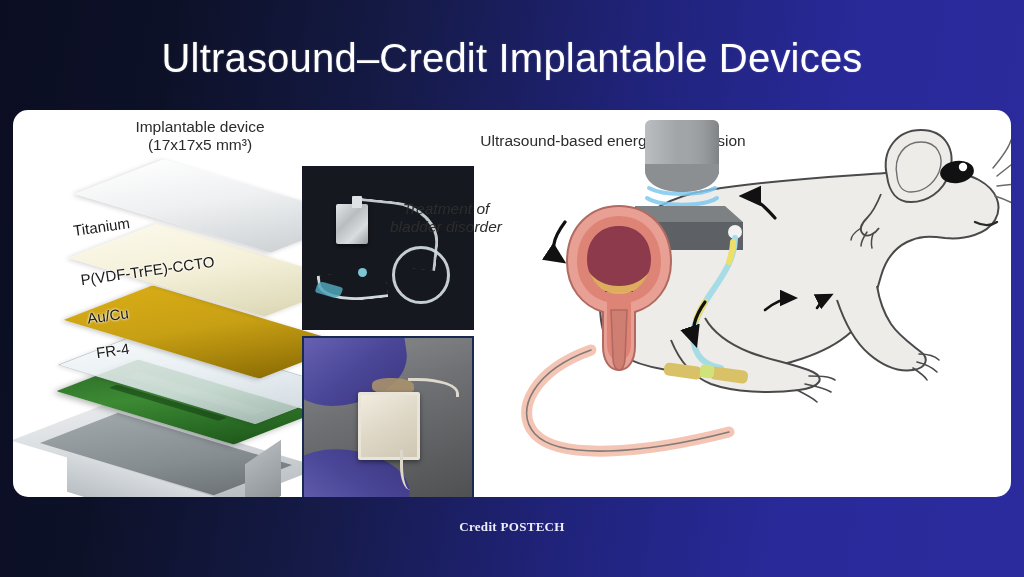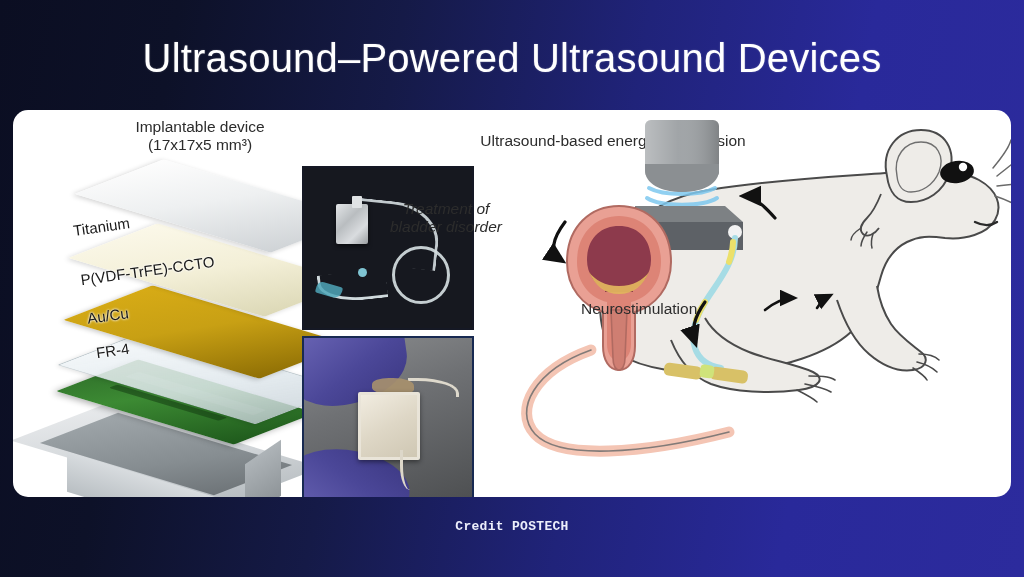--- a/index.html
+++ b/index.html
@@ -46,21 +46,21 @@
   
   .credit {
     position: absolute;
     left: 0;
     top: 519px;
     width: 1024px;
     text-align: center;
     color: #eceefb;
     font-size: 13px;
     font-weight: 700;
-    font-family: Liberation Mono, monospace;
+    font-family: Liberation Serif, serif;
     letter-spacing: 0.3px;
   }
 
   
   .figure-panel {
     position: absolute;
     left: 13px;
     top: 110px;
     width: 998px;
     height: 387px;
@@ -333,21 +333,21 @@
   .mouse-svg { position: absolute; left: 0; top: 0; }
 
   
   .arrow-svg { position: absolute; left: 0; top: 0; pointer-events: none; }
 </style>
 </head>
 <body>
 
 <div class="slide">
 
-  <div class="title">Ultrasound–Powered Ultrasound Devices</div>
+  <div class="title">Ultrasound–Credit Implantable Devices</div>
 
   <div class="figure-panel">
 
     <div class="cap cap-left">
       <span>Implantable device</span><br>
       <span>(17x17x5 mm³)</span>
     </div>
 
     <div class="exploded">
 
@@ -517,18 +517,17 @@
         </defs>
       </svg>
     </div>
 
     <div class="cap cap-bladder">
       <span>Treatment of</span><br>
       <span>bladder disorder</span>
     </div>
 
 
-    <div class="cap cap-neuro">Neurostimulation</div>
 
   </div>
 
   <div class="credit">Credit POSTECH</div>
 </div>
 
 </body></html>

